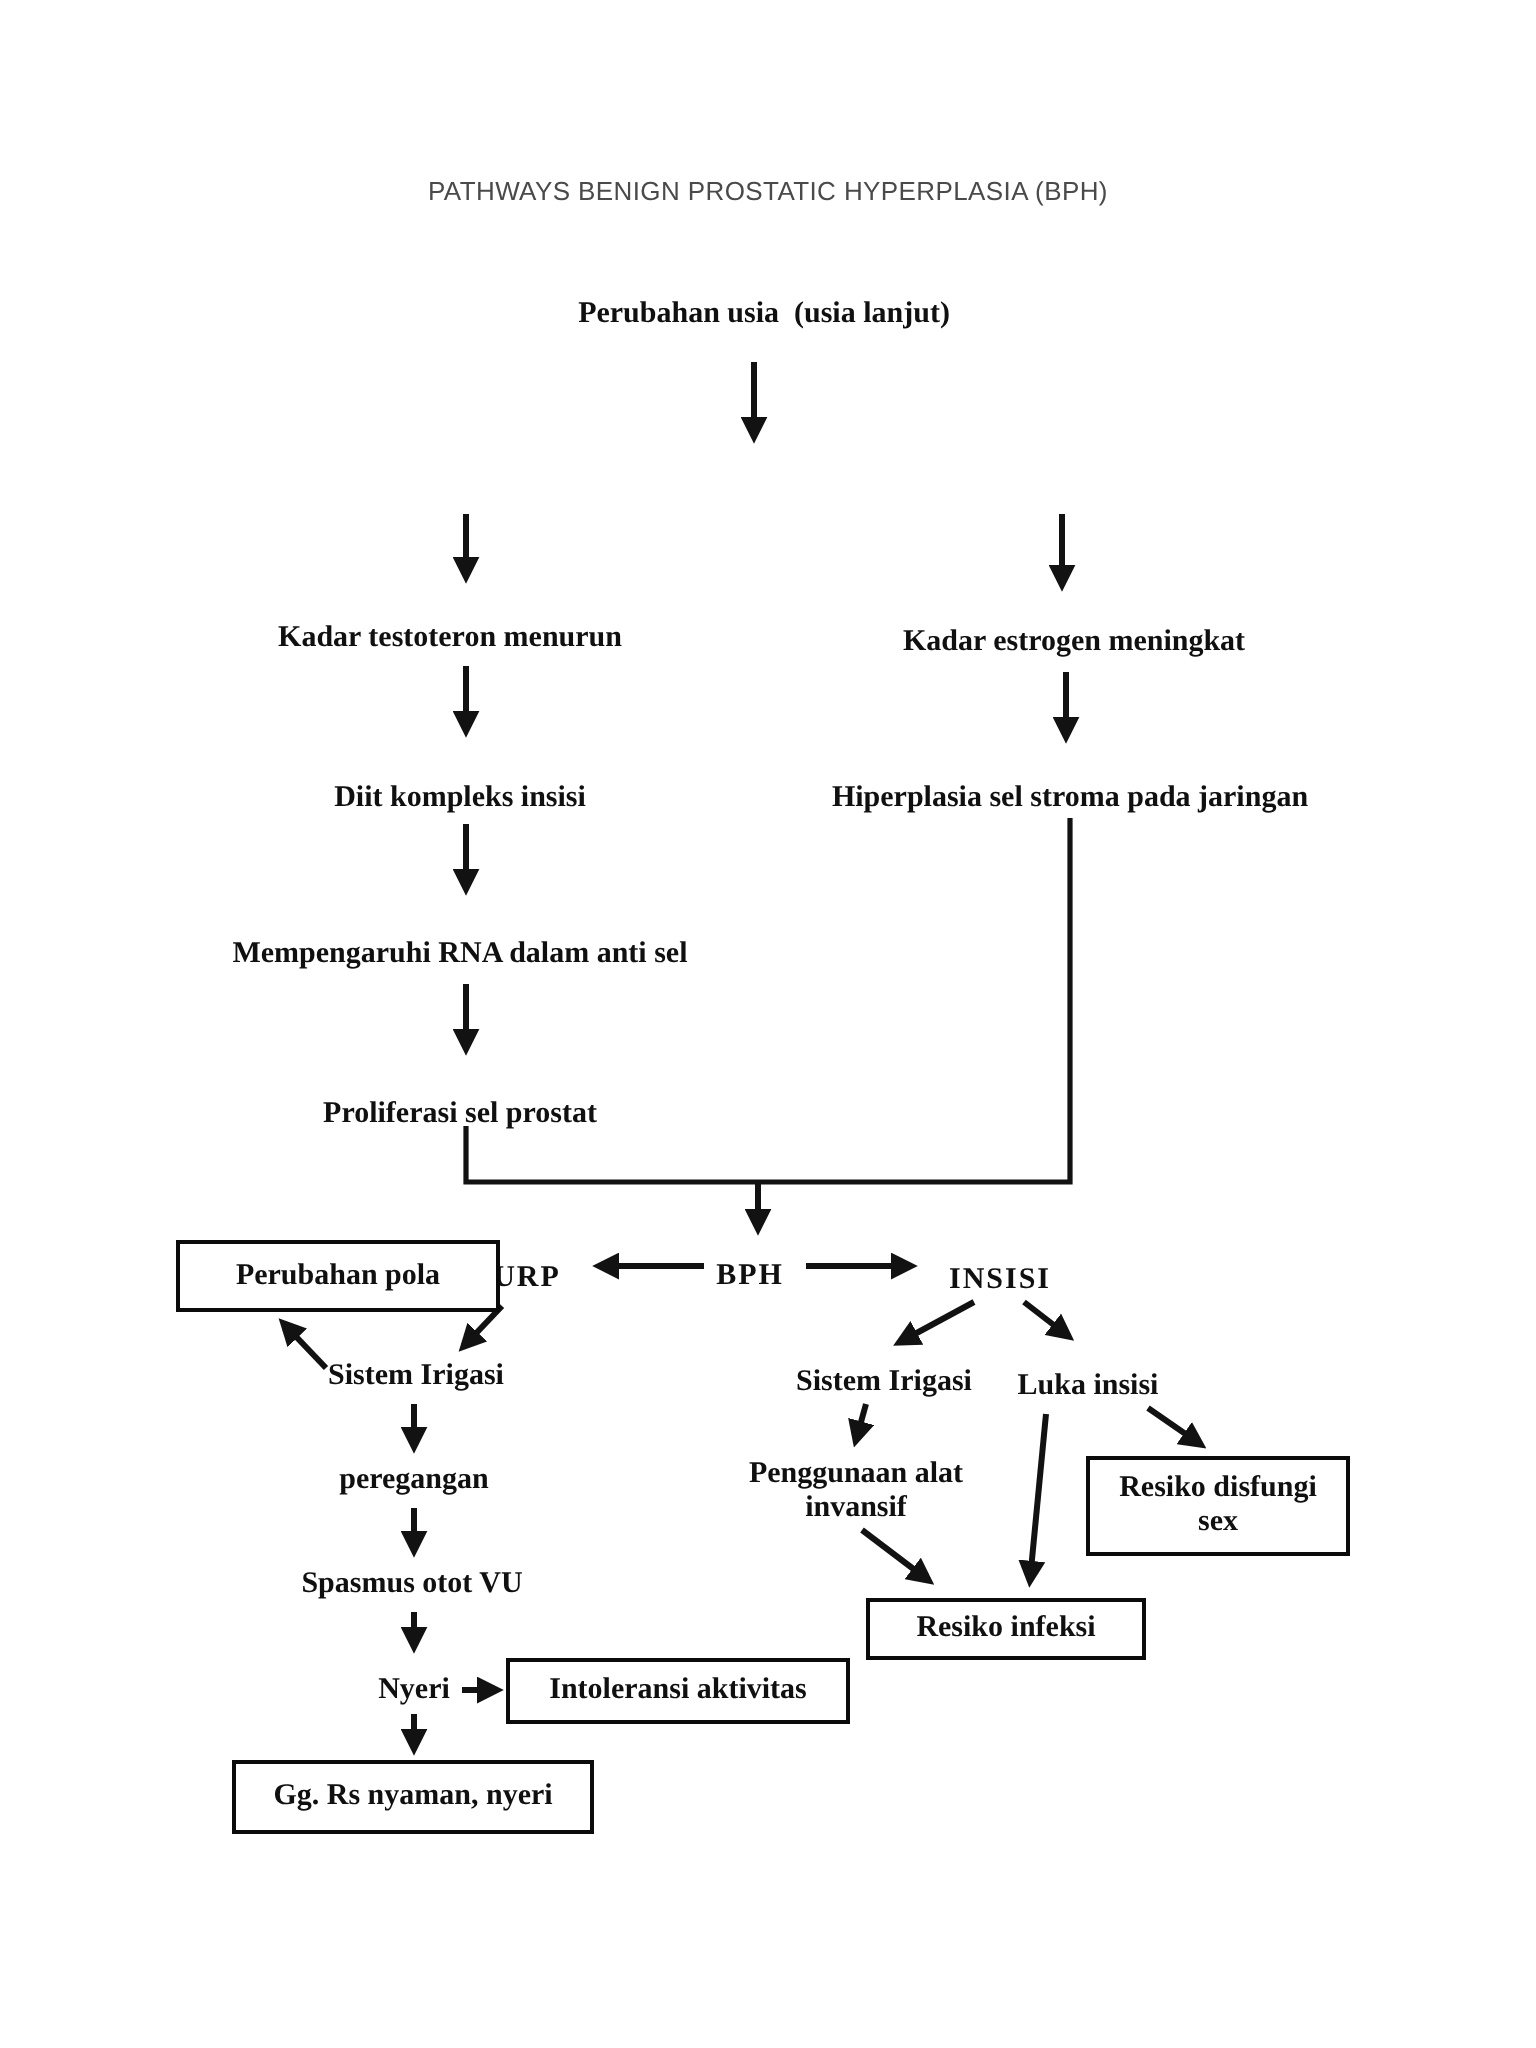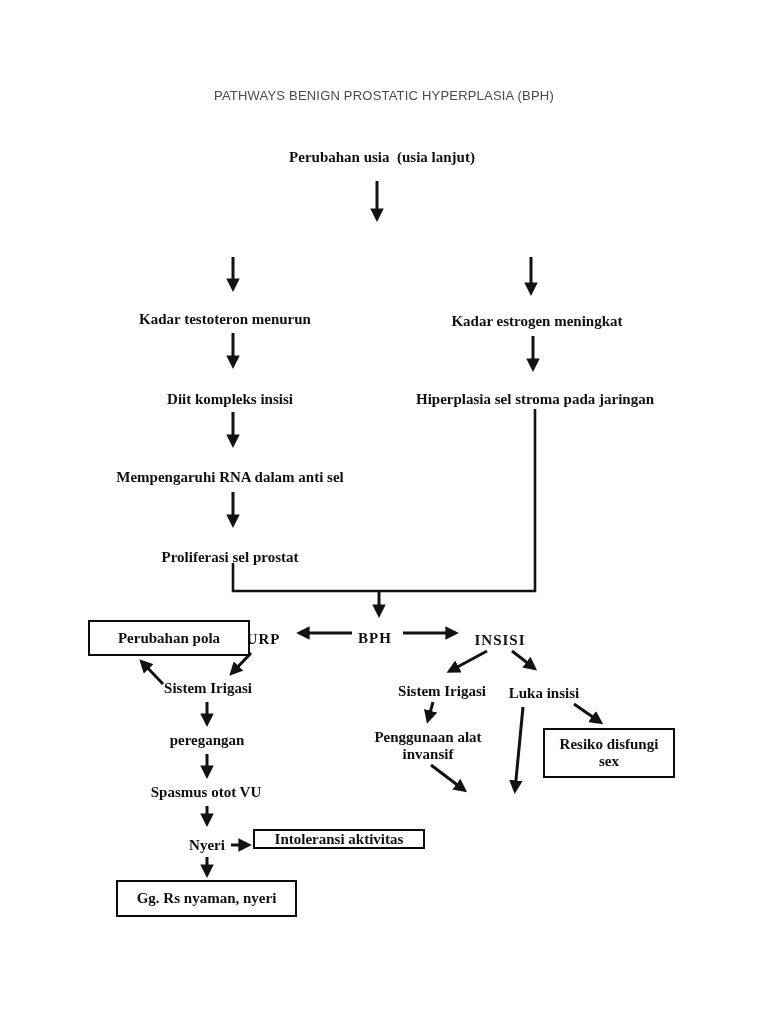--- a/index.html
+++ b/index.html
@@ -72,23 +72,26 @@
   <div class="node" style="left:207px;top:732px">peregangan</div>
   <div class="node" style="left:206px;top:784px">Spasmus otot VU</div>
   <div class="node" style="left:207px;top:837px">Nyeri</div>
   <div class="node" style="left:442px;top:683px">Sistem Irigasi</div>
   <div class="node" style="left:544px;top:685px">Luka insisi</div>
   <div class="node wrap" style="left:428px;top:729px;width:132px">Penggunaan alat invansif</div>
 
   <div class="box" style="left:88px;top:620px;width:162px;height:36px">
     <span>Perubahan pola</span>
   </div>
-  <div class="box" style="left:253px;top:829px;width:172px;height:20px">
+  <div class="box" style="left:253px;top:829px;width:172px;height:33px">
     <span>Intoleransi aktivitas</span>
   </div>
   <div class="box" style="left:116px;top:880px;width:181px;height:37px">
     <span>Gg. Rs nyaman, nyeri</span>
   </div>
   <div class="box" style="left:543px;top:728px;width:132px;height:50px;padding:0 8px">
     <span>Resiko disfungi sex</span>
   </div>
+  <div class="box" style="left:433px;top:799px;width:140px;height:31px">
+    <span>Resiko infeksi</span>
+  </div>
 
 </div>
 
 </body></html>

